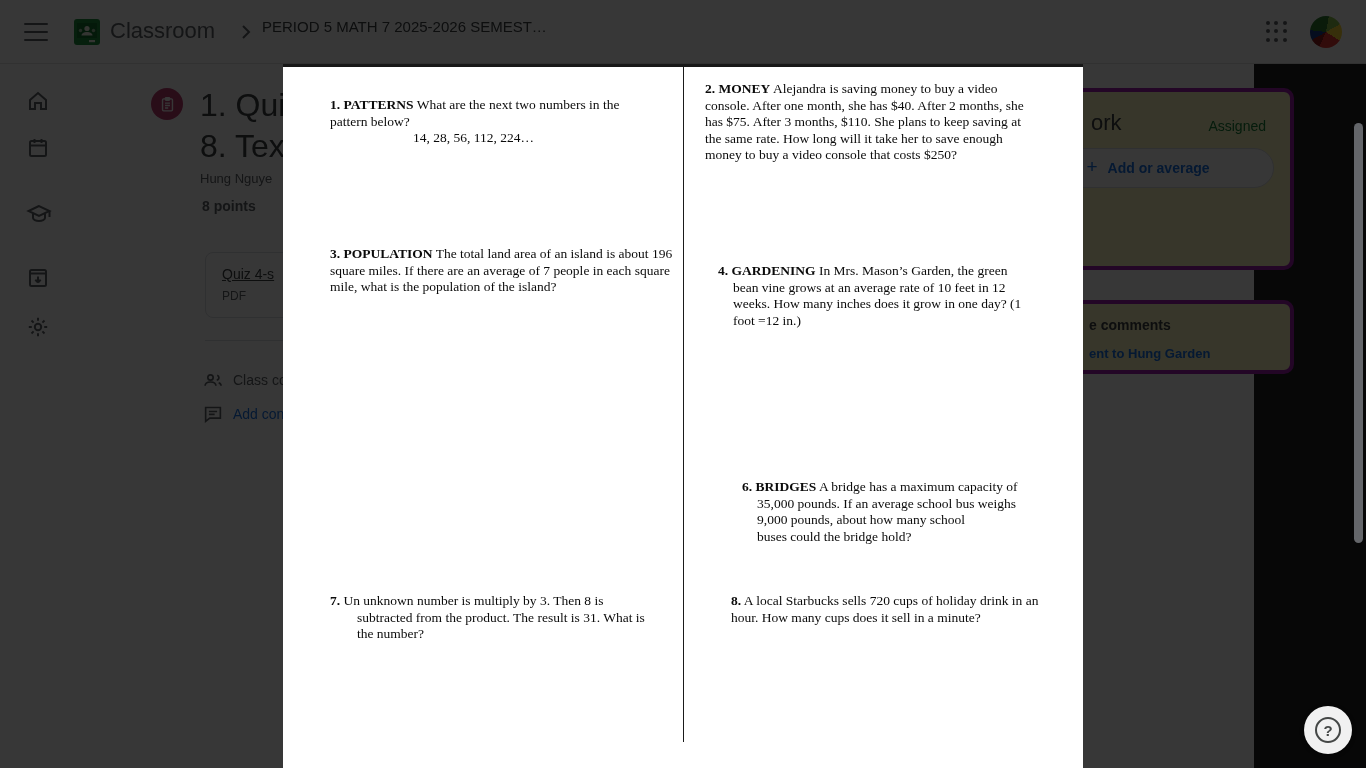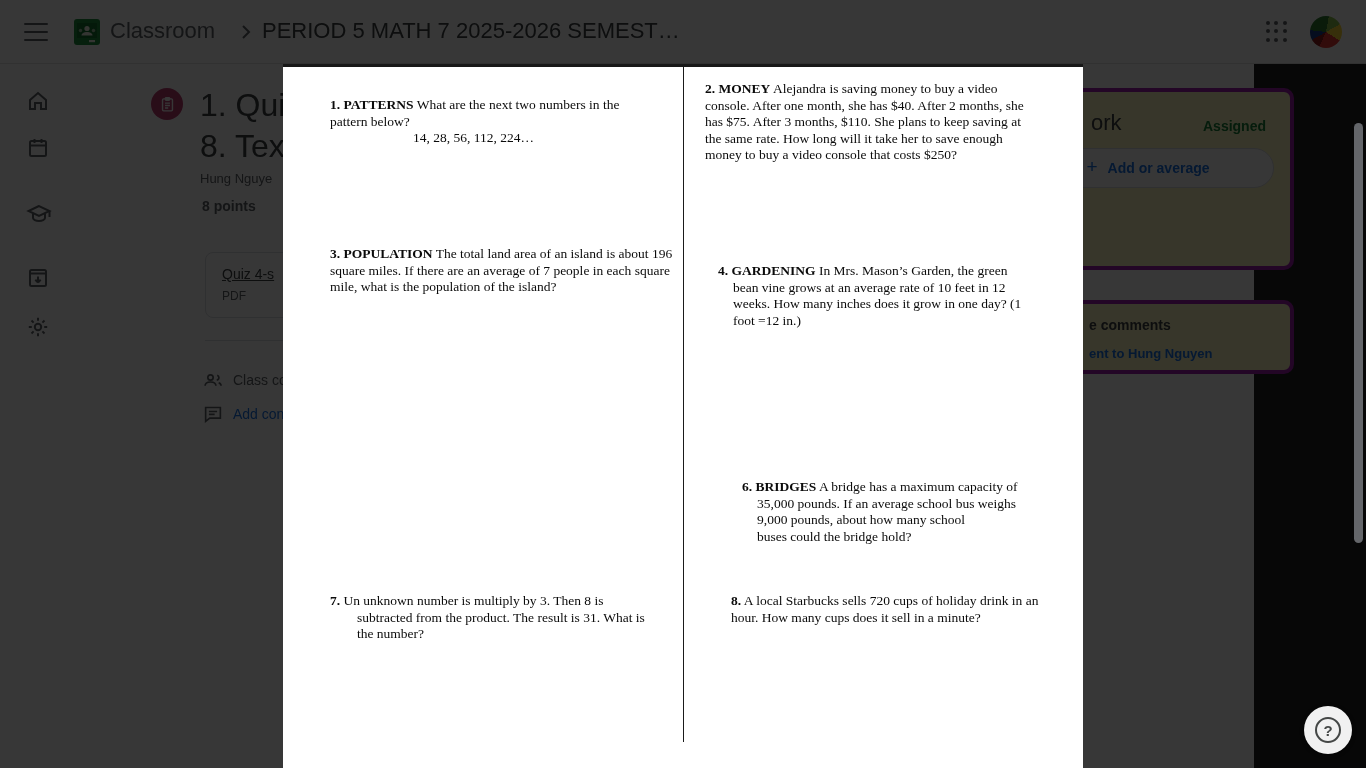--- a/index.html
+++ b/index.html
@@ -7,21 +7,21 @@
   body { font-family:"Liberation Sans", sans-serif; position:relative; }
   .stage { position:absolute; inset:0; width:1254px; height:768px; background:#fff; }
 
   
   .topbar { position:absolute; top:0; left:0; width:1366px; height:64px; background:#fff; border-bottom:1px solid #e0e0e0; }
   .hamburger { position:absolute; left:24px; top:23px; width:24px; height:18px; cursor:pointer; }
   .hamburger span { display:block; height:2px; background:#5f6368; margin-bottom:6px; border-radius:1px; }
   .logo { position:absolute; left:74px; top:19px; width:26px; height:26px; }
   .brand { position:absolute; left:110px; top:18px; font-size:22px; color:#5f6368; }
   .chevron { position:absolute; left:241px; top:24px; color:#5f6368; }
-  .crumb { position:absolute; left:262px; top:18px; font-size:22px; color:#3c4043; white-space:nowrap; }
+  .crumb { position:absolute; left:262px; top:18px; font-size:15px; color:#3c4043; white-space:nowrap; }
   .apps-grid { position:absolute; left:1266px; top:21px; width:22px; height:22px; display:grid; grid-template-columns:repeat(3,1fr); gap:3px; }
   .apps-grid i { width:4px; height:4px; border-radius:50%; background:#5f6368; }
   .avatar { position:absolute; left:1310px; top:16px; width:32px; height:32px; border-radius:50%;
     background:conic-gradient(from -40deg,#2e7d32 0 14%,#8bc34a 14% 28%,#fdd835 28% 45%,#e53935 45% 68%,#8e1c1c 68% 78%,#1a3c8e 78% 88%,#2e7d32 88% 100%); }
 
   .rail { position:absolute; left:0; top:64px; width:72px; height:704px; background:#fff; }
   .rail .ric { position:absolute; left:26px; }
 
   .assign-circle { position:absolute; left:151px; top:88px; width:32px; height:32px; border-radius:50%; background:#bf3c72; display:flex; align-items:center; justify-content:center; }
   .title-line { position:absolute; left:200px; font-size:32px; line-height:40px; color:#3c4043; white-space:nowrap; }
@@ -32,21 +32,21 @@
   .attach-title { font-size:14px; color:#3c4043; text-decoration:underline; font-weight:500; white-space:nowrap; }
   .attach-sub { font-size:12px; color:#5f6368; margin-top:7px; }
   .divider-h { position:absolute; left:205px; top:340px; width:170px; height:1px; background:#dadce0; }
   .comment-row { position:absolute; display:flex; align-items:center; gap:10px; font-size:14px; }
   .row-class { left:203px; top:372px; color:#5f6368; }
   .row-add { left:203px; top:405px; color:#1a73e8; cursor:pointer; }
 
   .card { position:absolute; background:#fef9c3; border:4px solid #a21caf; border-radius:10px; }
   .workcard { left:994px; top:88px; width:300px; height:182px; }
   .work-title { position:absolute; left:93px; top:18px; font-size:22px; color:#3c4043; }
-  .status { position:absolute; right:24px; top:26px; font-size:14px; font-weight:bold; color:#188038; }
+  .status { position:absolute; right:24px; top:26px; font-size:14px; font-weight:normal; color:#188038; }
   .btn { position:absolute; left:24px; width:252px; height:40px; border-radius:20px; display:flex; align-items:center; justify-content:center; font-size:14px; font-weight:bold; cursor:pointer; }
   .btn-add { top:56px; border:1px solid #dadce0; color:#1a73e8; background:#fff; gap:10px; }
   .btn-add .plus { font-size:19px; font-weight:normal; margin-top:-2px; }
   .btn-done { top:116px; background:#1a73e8; color:#fff; }
   .commcard { left:994px; top:300px; width:300px; height:74px; }
   .comm-title { position:absolute; left:91px; top:13px; font-size:14px; font-weight:bold; color:#3c4043; }
   .comm-add { position:absolute; left:91px; top:42px; font-size:13px; font-weight:bold; color:#1a73e8; cursor:pointer; white-space:nowrap; }
 
   
   .scrim { position:absolute; inset:0; background:rgba(0,0,0,0.785); z-index:10; }
@@ -195,21 +195,21 @@
     <div class="work-title">ork</div>
     <div class="status">Assigned</div>
     <div class="btn btn-add">
       <span class="plus">+</span>
       <span>Add or average</span>
     </div>
   </div>
 
   <div class="card commcard">
     <div class="comm-title">e comments</div>
-    <div class="comm-add">ent to Hung Nguyen</div>
+    <div class="comm-add">ent to Hung Garden</div>
   </div>
 
 </div>
 
 <div class="scrim"></div>
 
 <div class="doc">
   <div class="page-gap"></div>
   <div class="vdivider"></div>
 

